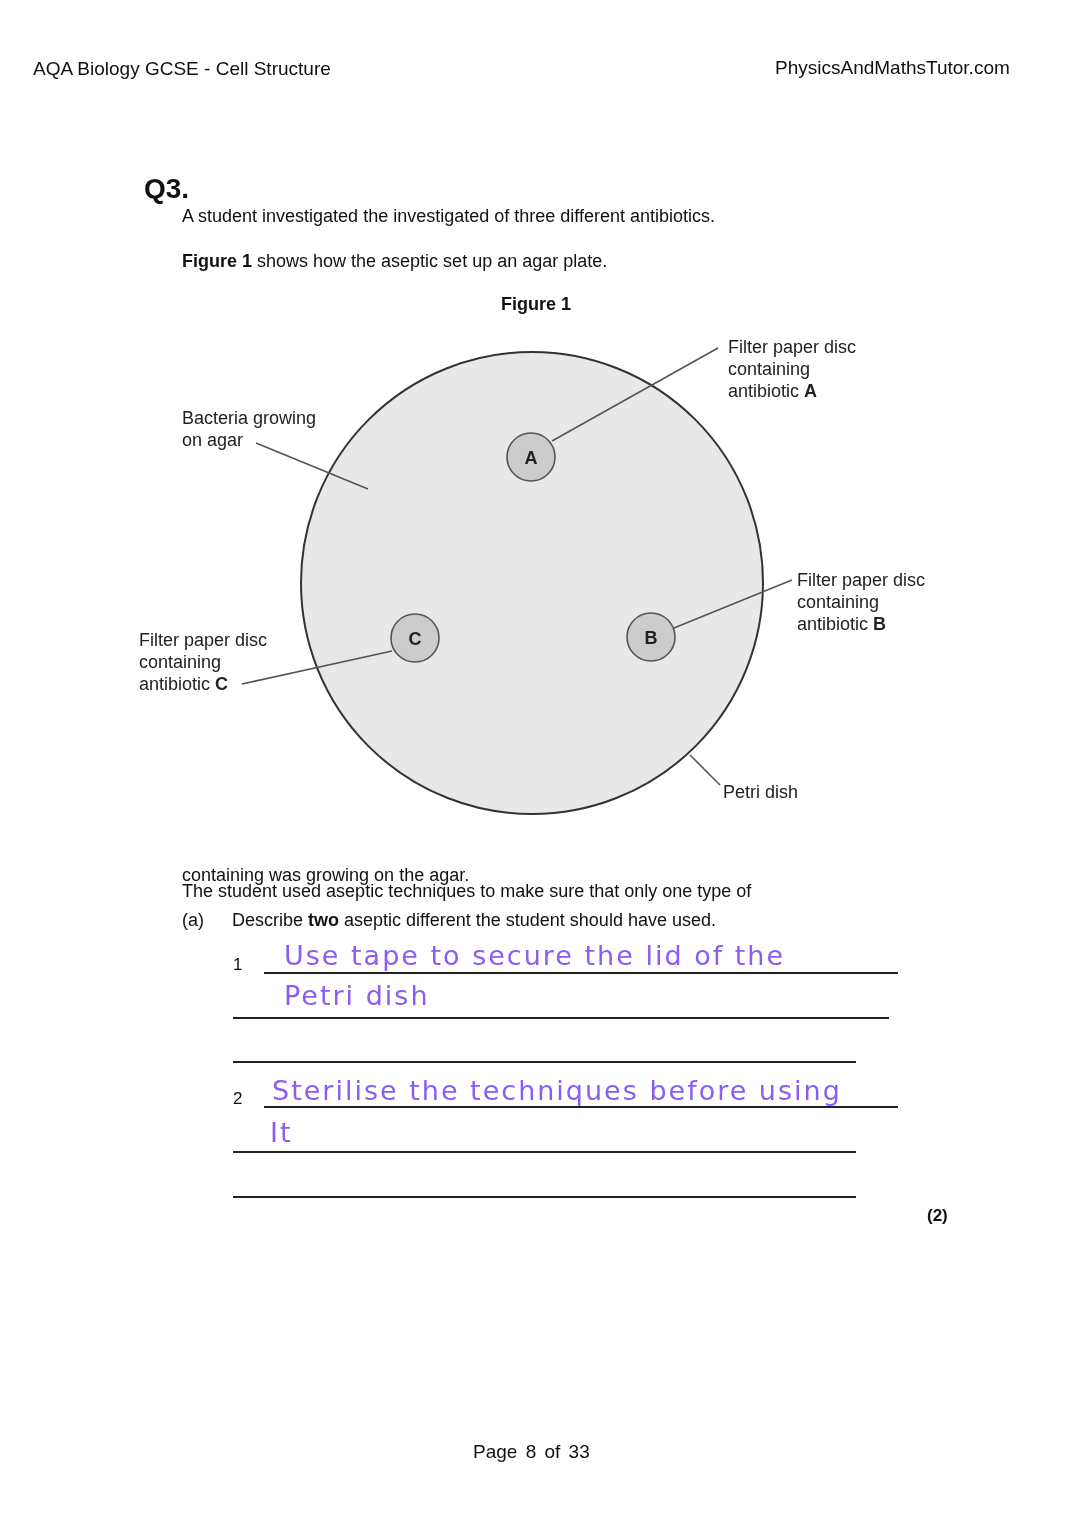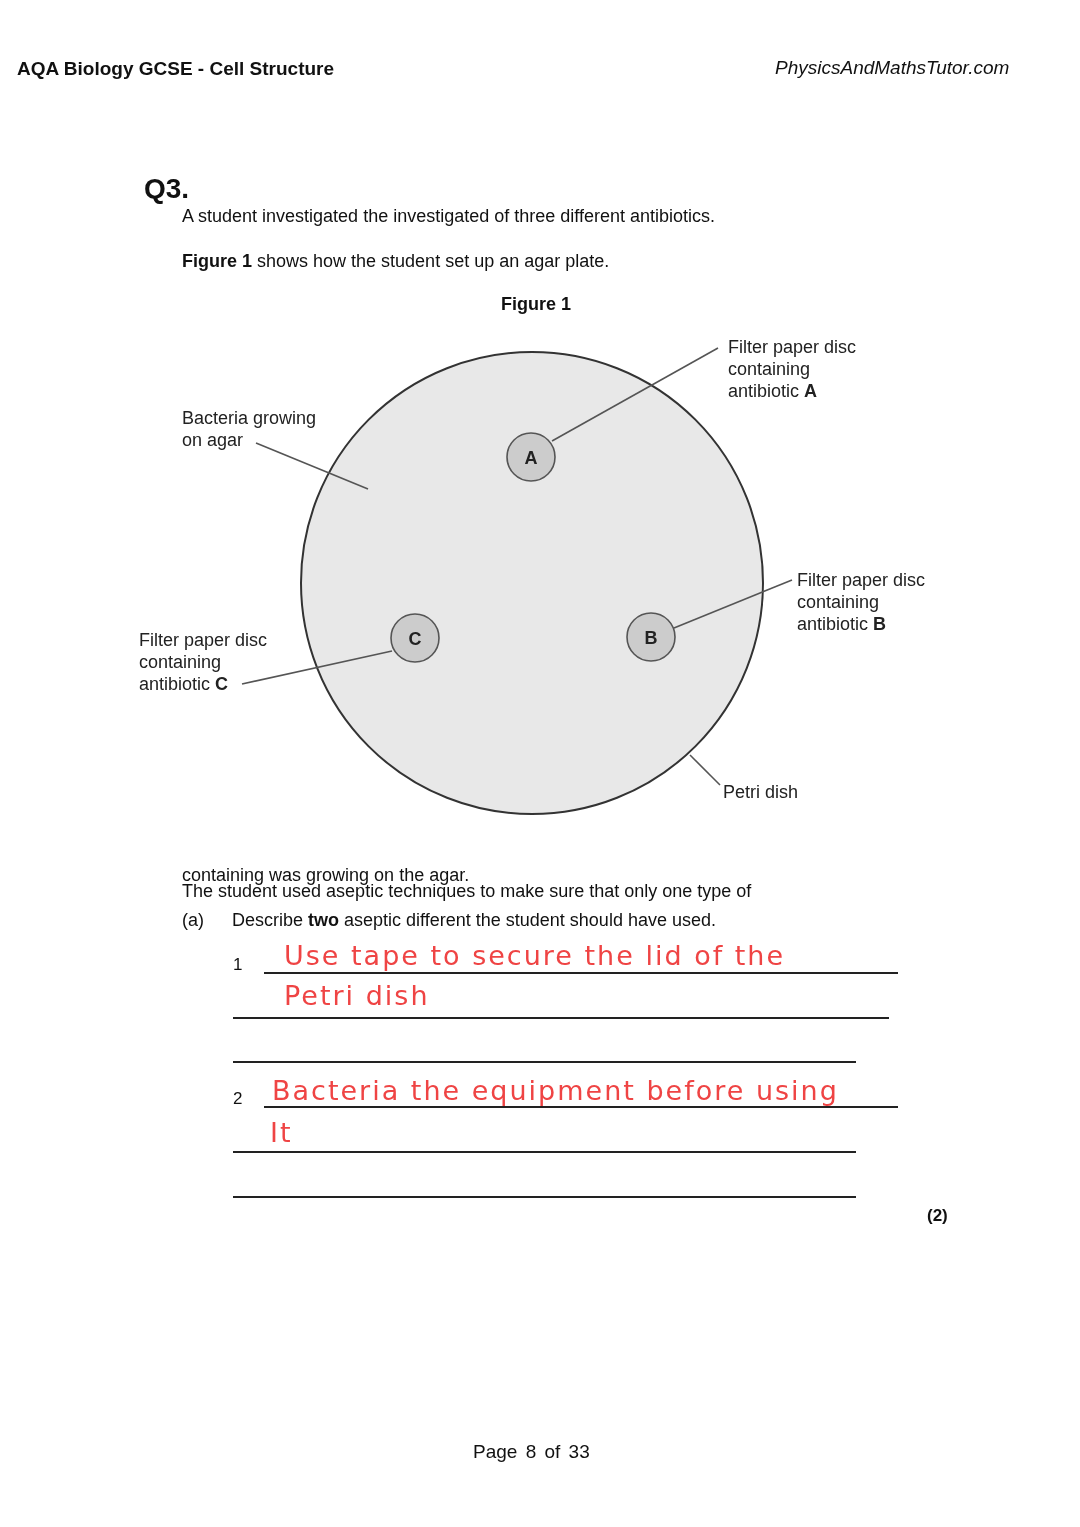--- a/index.html
+++ b/index.html
@@ -1,42 +1,42 @@
 <!DOCTYPE html>
 <html><head>
 <meta charset="utf-8">
 <style>
   html, body { margin:0; padding:0; background:#ffffff; }
   body { width:1080px; height:1527px; position:relative; overflow:hidden;
          font-family:"Liberation Sans", sans-serif; color:#111; }
   .abs { position:absolute; }
-  .hdr-left { left:17px; top:58px; font-size:19px; font-weight:bold; }
-  .hdr-right { left:775px; top:57px; font-size:19px; font-style:italic; }
+  .hdr-left { left:33px; top:58px; font-size:19px; font-weight:normal; }
+  .hdr-right { left:775px; top:57px; font-size:19px; }
   .qnum { left:144px; top:173px; font-size:28px; font-weight:bold; }
   .para { font-size:18px; line-height:22px; }
   .b { font-weight:bold; }
   .figtitle { left:501px; top:294px; font-size:18px; font-weight:bold; }
   svg.fig { position:absolute; left:0; top:0; }
   .lbl { font-family:"Liberation Sans", sans-serif; font-size:18px; fill:#222; }
-  .hw { font-family:"DejaVu Sans", sans-serif; color:#ef4444; font-size:27px;
+  .hw { font-family:"DejaVu Sans", sans-serif; color:#8b5cf6; font-size:27px;
         letter-spacing:2px; font-weight:normal; }
   .line { position:absolute; height:2px; background:#222; }
   .marks { left:927px; top:1206px; font-size:17px; font-weight:bold; }
   .footer { left:473px; top:1441px; font-size:19px; word-spacing:3px; }
 </style>
 </head>
 <body>
 
 <div class="abs hdr-left">AQA Biology GCSE - Cell Structure</div>
 <div class="abs hdr-right">PhysicsAndMathsTutor.com</div>
 
 <div class="abs qnum">Q3.</div>
 <div class="abs para" style="left:182px; top:205px;">A student investigated the investigated of three different antibiotics.</div>
 <div class="abs para" style="left:182px; top:250px;">
-  <span class="b">Figure 1</span><span> shows how the student set up an agar plate.</span>
+  <span class="b">Figure 1</span><span> shows how the aseptic set up an agar plate.</span>
 </div>
 <div class="abs figtitle">Figure 1</div>
 
 <svg class="fig" width="1080" height="830">
 
   <circle cx="532" cy="583" r="231" fill="#e8e8e8" stroke="#333" stroke-width="2"></circle>
 
   <line x1="256" y1="443" x2="368" y2="489" stroke="#555" stroke-width="1.6"></line>
   <line x1="552" y1="441" x2="718" y2="348" stroke="#555" stroke-width="1.6"></line>
   <line x1="674" y1="628" x2="792" y2="580" stroke="#555" stroke-width="1.6"></line>
@@ -87,21 +87,21 @@
 </div>
 
 <div class="abs para" style="left:233px; top:954px; font-size:17px;">1</div>
 <div class="abs hw" style="left:284px; top:940px;">Use tape to secure the lid of the</div>
 <div class="line" style="left:264px; top:972px; width:634px;"></div>
 <div class="abs hw" style="left:284px; top:980px;">Petri dish</div>
 <div class="line" style="left:233px; top:1017px; width:656px;"></div>
 <div class="line" style="left:233px; top:1061px; width:623px;"></div>
 
 <div class="abs para" style="left:233px; top:1088px; font-size:17px;">2</div>
-<div class="abs hw" style="left:272px; top:1075px;">Bacteria the equipment before using</div>
+<div class="abs hw" style="left:272px; top:1075px;">Sterilise the techniques before using</div>
 <div class="line" style="left:264px; top:1106px; width:634px;"></div>
 <div class="abs hw" style="left:270px; top:1117px;">It</div>
 <div class="line" style="left:233px; top:1151px; width:623px;"></div>
 <div class="line" style="left:233px; top:1196px; width:623px;"></div>
 
 <div class="abs marks">(2)</div>
 
 <div class="abs footer">Page 8 of 33</div>
 
 </body></html>

